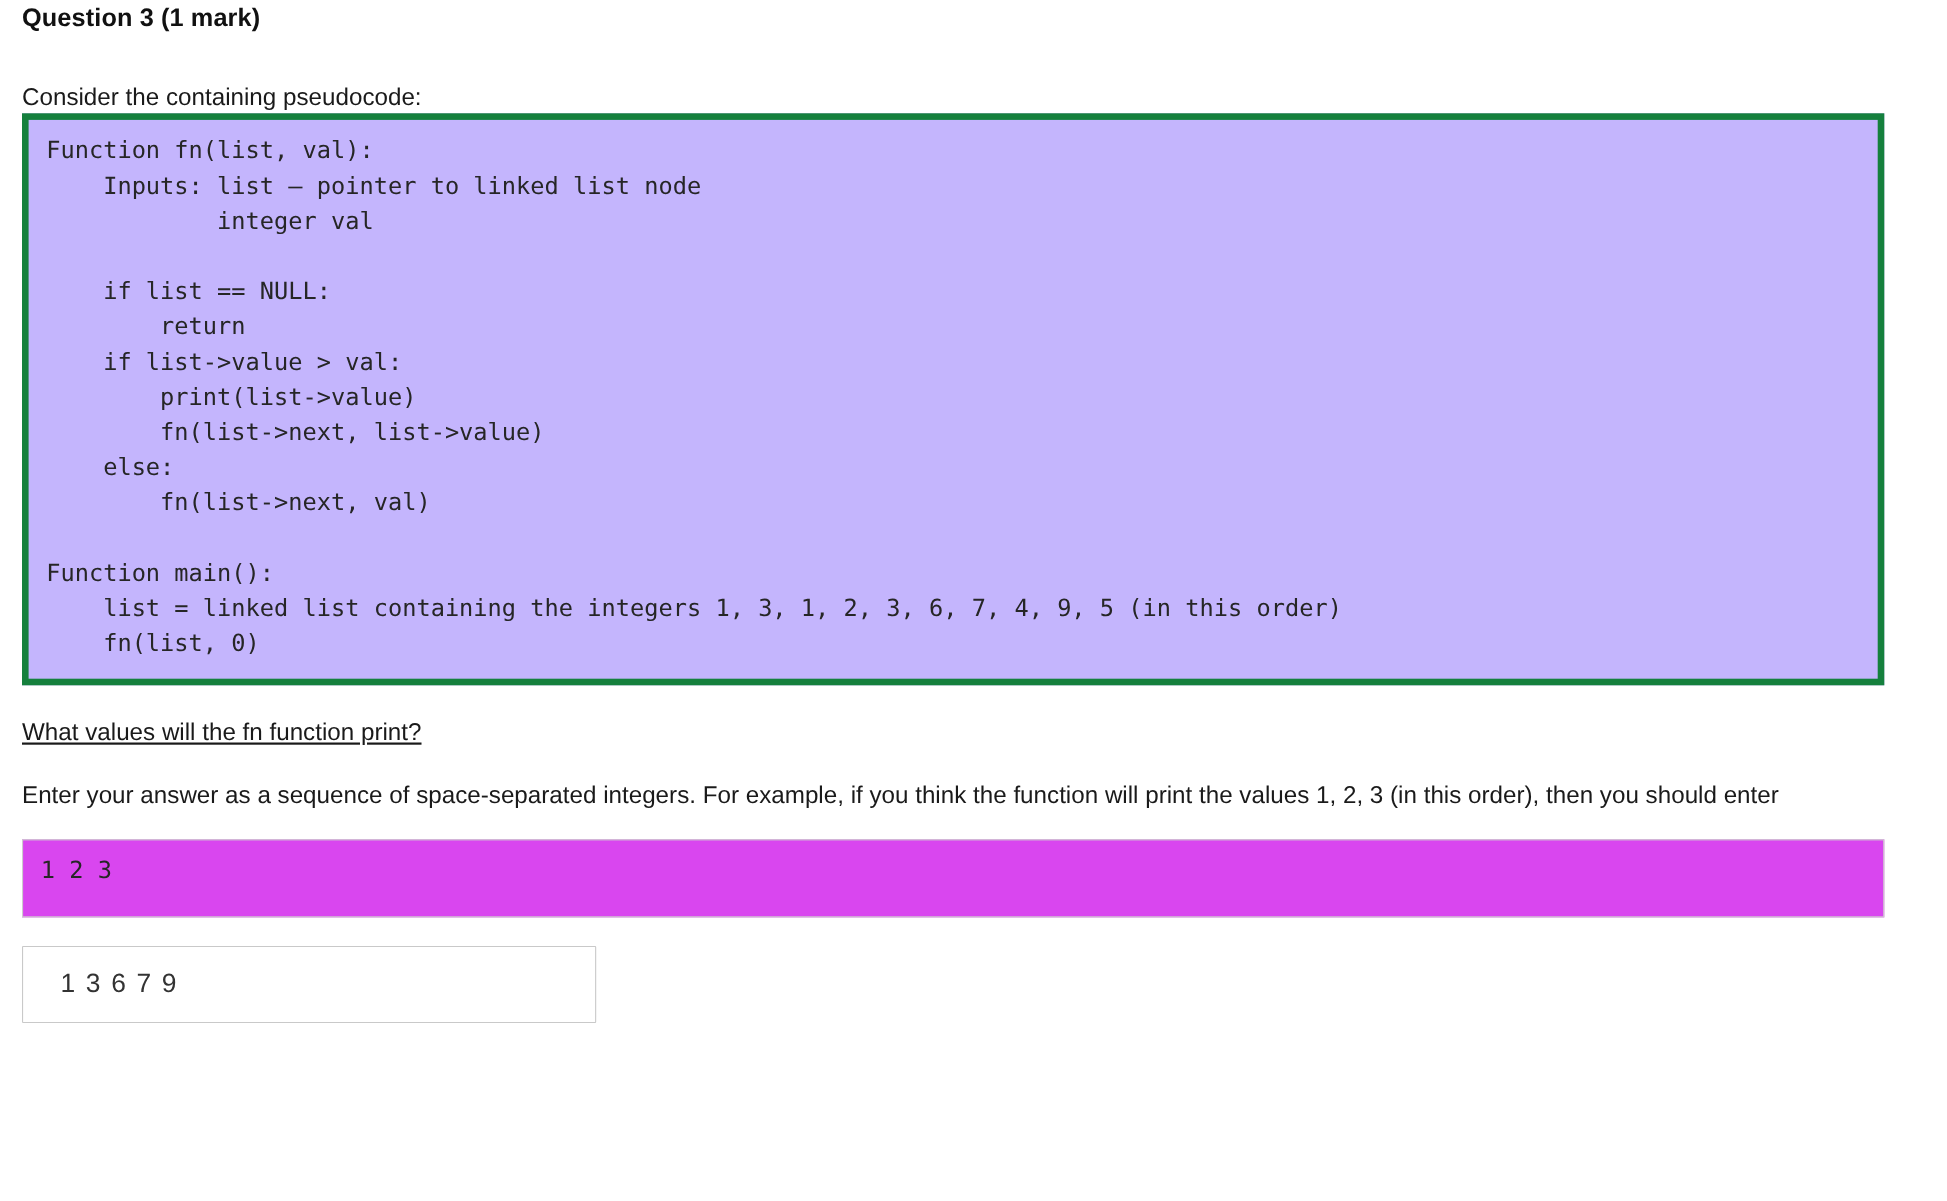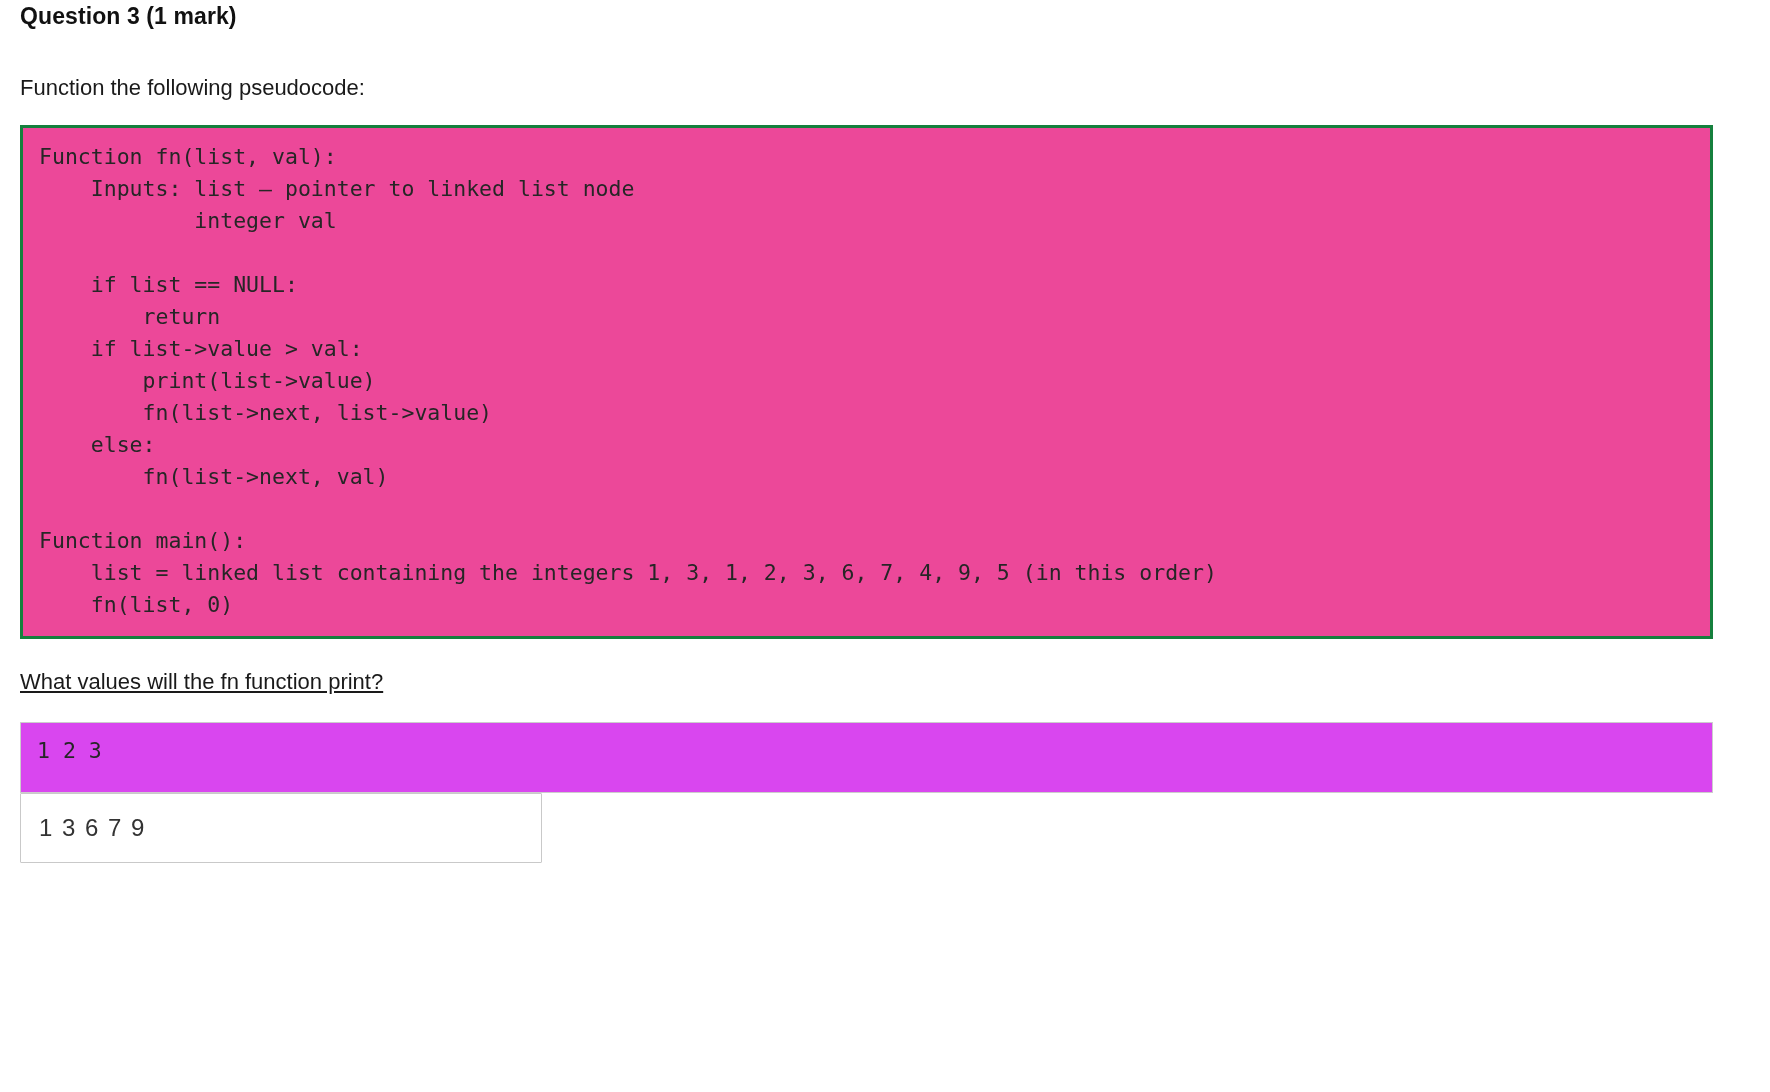--- a/index.html
+++ b/index.html
@@ -34,23 +34,22 @@
   .prose {
     font-size: 22px;
     line-height: 31px;
     color: #1a1a1a;
     margin: 0;
   }
   .consider {
     margin-top: 42px;
   }
   .codeblock {
-    margin-top: 22px;
-    background: #ec4899;
-    border: 3px solid #15803d;
+    background: #c4b5fd;
+    border: 6px solid #15803d;
     box-sizing: border-box;
     width: 1693px;
     padding: 13px 16px 15px 16px;
   }
   .codeblock pre {
     margin: 0;
     font-family: "DejaVu Sans Mono", "Liberation Mono", monospace;
     font-size: 21.5px;
     line-height: 32px;
     color: #262626;
@@ -77,45 +76,46 @@
   .example-block pre {
     margin: 0;
     font-family: "DejaVu Sans Mono", "Liberation Mono", monospace;
     font-size: 21.5px;
     line-height: 32px;
     color: #262626;
     white-space: pre;
   }
   .answer-input {
     display: block;
+    margin-top: 26px;
     box-sizing: border-box;
     width: 522px;
     height: 70px;
     background: #ffffff;
     border: 1px solid #c9c9c9;
     border-radius: 1px;
-    padding: 0 18px;
+    padding: 0 34px;
     font-family: "Liberation Sans", sans-serif;
     font-size: 24px;
     color: #333333;
     letter-spacing: 1.5px;
     outline: none;
   }
   .answer-input::placeholder {
     color: #9a9a9a;
   }
 </style>
 </head>
 <body>
 
 <div class="page">
 
   <h1 class="q-title">Question 3 (1 mark)</h1>
 
-  <p class="prose consider">Function the following pseudocode:</p>
+  <p class="prose consider">Consider the containing pseudocode:</p>
 
   <div class="codeblock">
     <pre>Function fn(list, val):
     Inputs: list — pointer to linked list node
             integer val
 
     if list == NULL:
         return
     if list-&gt;value &gt; val:
         print(list-&gt;value)
@@ -123,20 +123,21 @@
     else:
         fn(list-&gt;next, val)
 
 Function main():
     list = linked list containing the integers 1, 3, 1, 2, 3, 6, 7, 4, 9, 5 (in this order)
     fn(list, 0)</pre>
   </div>
 
   <p class="prose question-line">What values will the fn function print?</p>
 
+  <p class="prose instructions">Enter your answer as a sequence of space-separated integers. For example, if you think the function will print the values 1, 2, 3 (in this order), then you should enter</p>
 
   <div class="example-block">
     <pre>1 2 3</pre>
   </div>
 
   <input class="answer-input" type="text" value="1 3 6 7 9" style="">
 
 </div>
 
 </body></html>

